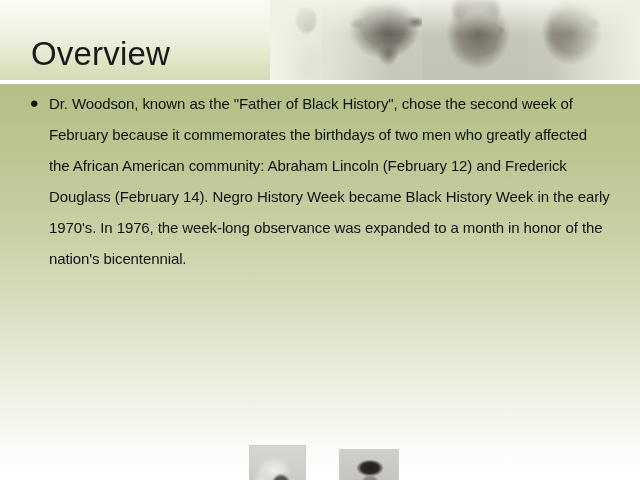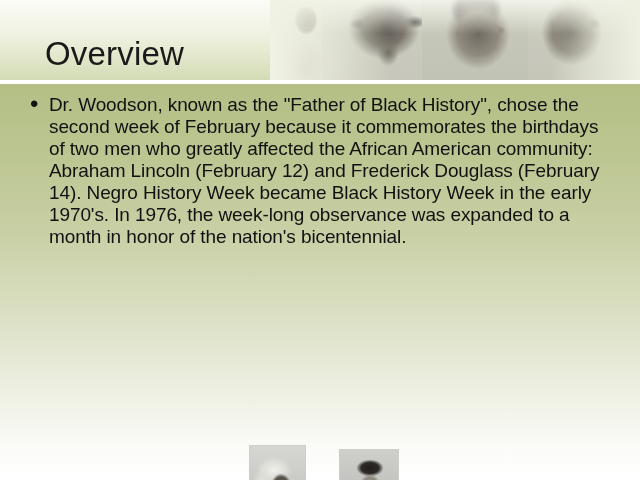--- a/index.html
+++ b/index.html
@@ -91,21 +91,21 @@
     background: linear-gradient(to left, #eef0e2 0%, rgba(238,240,226,0.5) 60%, rgba(238,240,226,0) 100%);
   }
   .header-photo .fade-top {
     position: absolute; left: 0; top: 0;
     width: 370px; height: 34px;
     background: linear-gradient(to bottom, rgba(248,249,240,0.85) 0%, rgba(248,249,240,0) 100%);
   }
 
   .slide-title {
     position: absolute;
-    left: 45px;
+    left: 31px;
     top: 34px;
     font-size: 33px;
     font-weight: 400;
     color: #1a1a1a;
     letter-spacing: 0.2px;
     line-height: 40px;
     white-space: nowrap;
   }
 
   .divider {
@@ -143,25 +143,24 @@
   .bullet-dot {
     flex: 0 0 auto;
     width: 19px;
     font-size: 24px;
     line-height: 31px;
     color: #121212;
     text-align: left;
   }
   .bullet-text {
     flex: 1 1 auto;
-    font-size: 19px;
-    line-height: 22px;
+    font-size: 15px;
+    line-height: 31px;
     color: #111111;
     letter-spacing: -0.1px;
-    margin-top: 6px;
   }
 
   
   .portrait {
     position: absolute;
     overflow: hidden;
     background: #e8e8e6;
   }
   .portrait .pframe {
     position: absolute;

